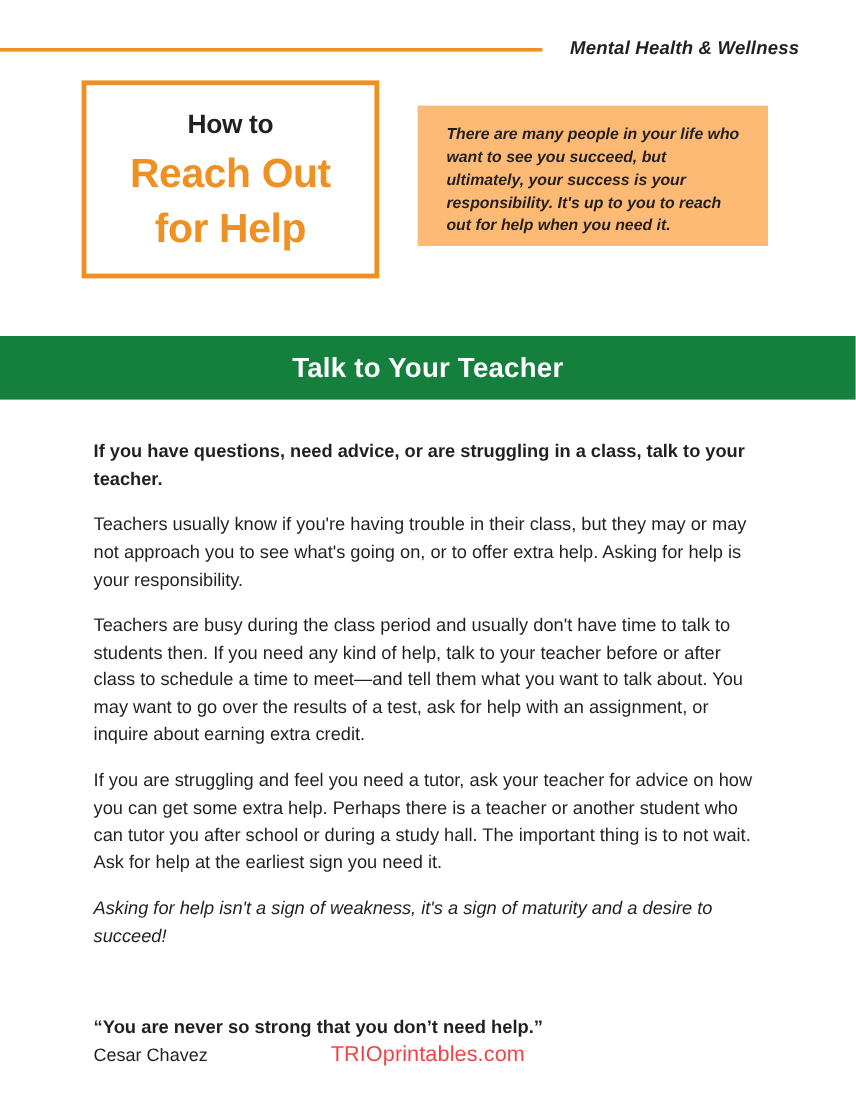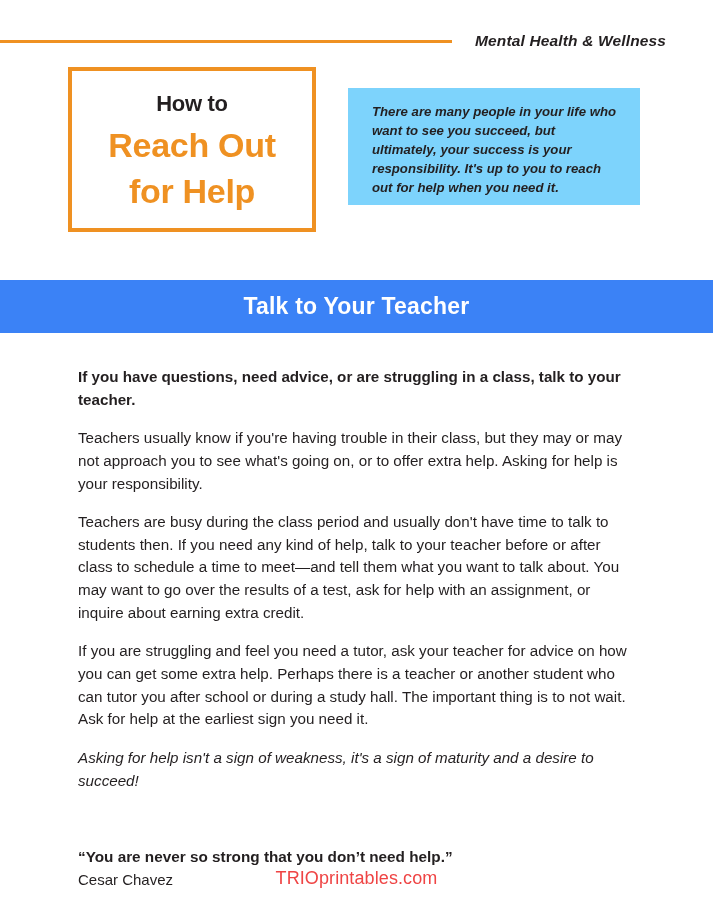--- a/index.html
+++ b/index.html
@@ -74,39 +74,39 @@
     color: #ef9122;
   }
 
   
   .callout {
     position: absolute;
     left: 348px;
     top: 88px;
     width: 292px;
     height: 117px;
-    background: #7dd3fc;
+    background: #fdba74;
     padding: 14px 20px 0 24px;
   }
   .callout-text {
     font-size: 13.2px;
     font-weight: bold;
     font-style: italic;
     line-height: 1.44;
     color: #231f20;
   }
 
   
   .banner {
     position: absolute;
     left: 0;
     top: 280px;
     width: 713px;
     height: 53px;
-    background: #3b82f6;
+    background: #15803d;
     display: flex;
     align-items: center;
     justify-content: center;
   }
   .banner-title {
     color: #ffffff;
     font-size: 23px;
     font-weight: bold;
     letter-spacing: 0.2px;
   }

